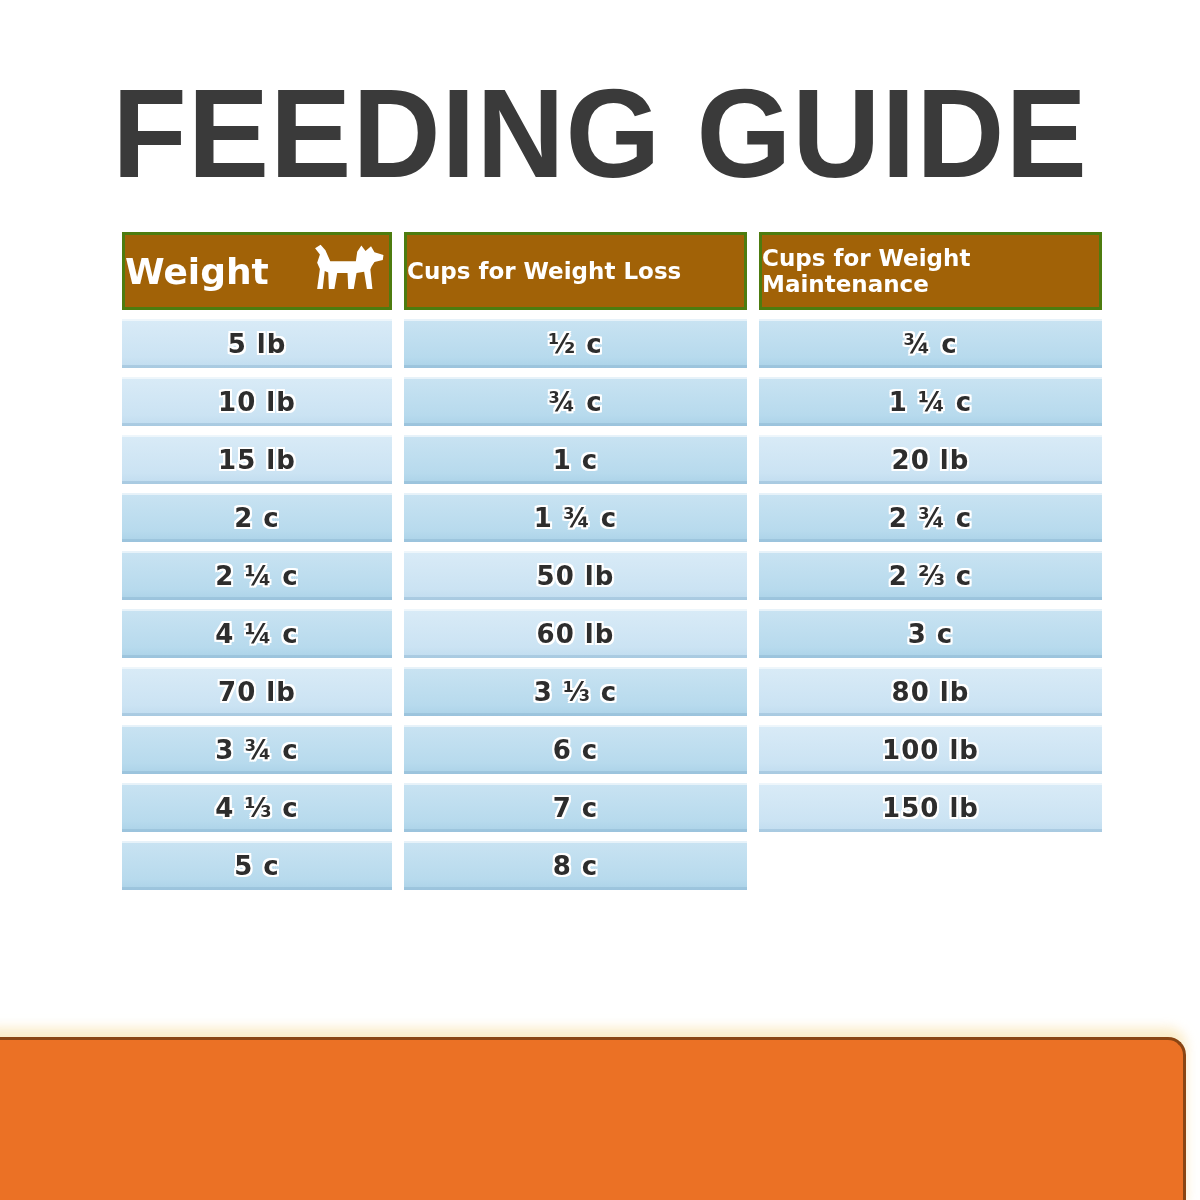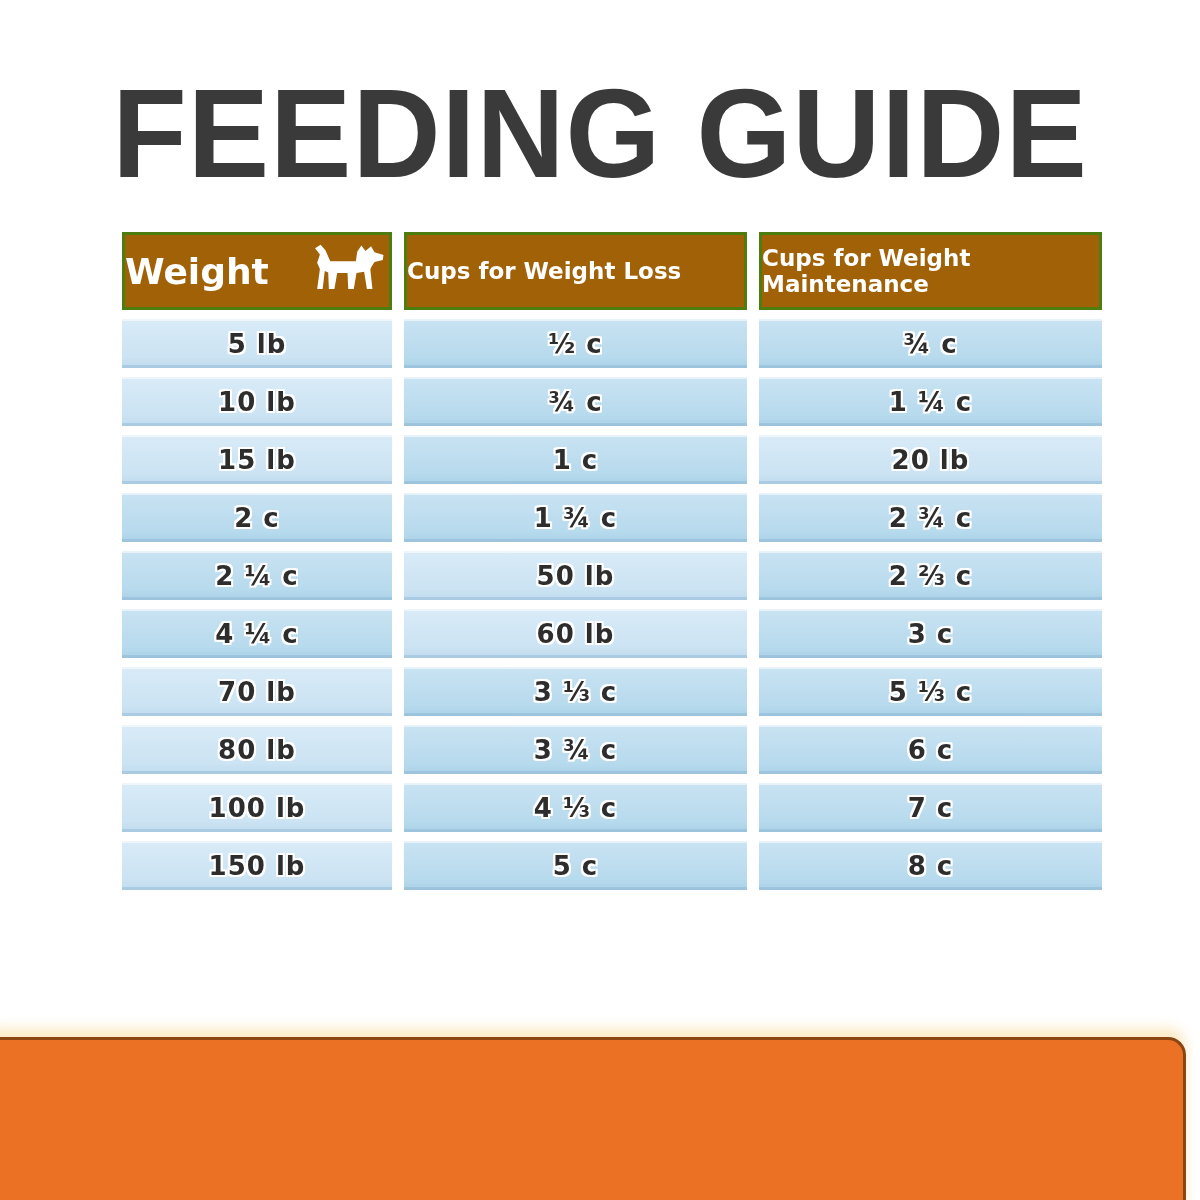--- a/index.html
+++ b/index.html
@@ -92,21 +92,20 @@
       <div class="cell">1 ¾ c</div>
       <div class="cell">2 ¾ c</div>
       <div class="cell">2 ¼ c</div>
       <div class="cell c1">50 lb</div>
       <div class="cell">2 ⅔ c</div>
       <div class="cell">4 ¼ c</div>
       <div class="cell c1">60 lb</div>
       <div class="cell">3 c</div>
       <div class="cell c1">70 lb</div>
       <div class="cell">3 ⅓ c</div>
-      <div class="cell">5 ⅓ c</div>
       <div class="cell c1">80 lb</div>
       <div class="cell">3 ¾ c</div>
       <div class="cell">6 c</div>
       <div class="cell c1">100 lb</div>
       <div class="cell">4 ⅓ c</div>
       <div class="cell">7 c</div>
       <div class="cell c1">150 lb</div>
       <div class="cell">5 c</div>
       <div class="cell">8 c</div>
     </div>

